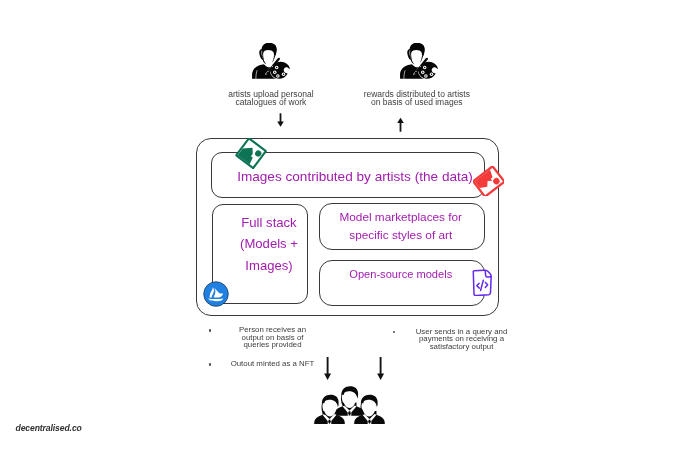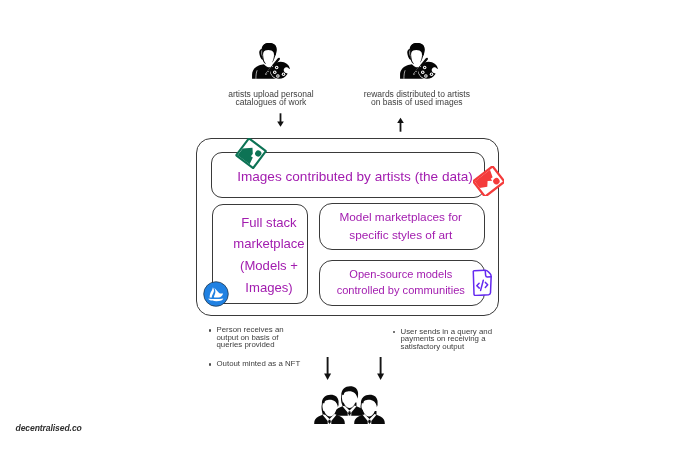--- a/index.html
+++ b/index.html
@@ -6,21 +6,21 @@
   html,body{margin:0;padding:0;background:#ffffff;}
   body{width:700px;height:454px;overflow:hidden;
        font-family:"Liberation Sans",sans-serif;color:#1a1a1a;
        -webkit-font-smoothing:antialiased;}
   #stage{position:relative;width:568px;height:454px;background:#fff;}
   .abs{position:absolute;}
   .box{position:absolute;border:1.25px solid #3a3a3a;background:transparent;}
   .cap{position:absolute;text-align:center;font-size:8.5px;line-height:8.7px;
        color:#3d3d3d;}
   .boxtext{position:absolute;text-align:center;color:#a21caf;}
-  .bullets{position:absolute;font-size:7.85px;line-height:7.45px;color:#3d3d3d;}
+  .bullets{position:absolute;font-size:7.85px;line-height:7.45px;color:#3d3d3d;text-align:center;}
   .bdot{position:absolute;left:4.1px;top:3.1px;width:2.1px;height:2.1px;
         background:#4a4a4a;border-radius:50%;}
   .wm{position:absolute;font-size:8.6px;font-weight:bold;color:#2f2f2f;
       letter-spacing:-0.1px;}
 </style>
 </head>
 <body>
 
 <div id="stage">
 
@@ -66,21 +66,20 @@
       <rect x="-12.3" y="-9.7" width="24.6" height="19.4" rx="0.4" fill="#ffffff" stroke="#f43b3b" stroke-width="2.3"></rect>
       <circle cx="6.2" cy="4.4" r="3.2" fill="#f43b3b"></circle>
       <path d="M-11.2 -8.6 L8.2 -8.6 L5.6 -1.0 L3.2 -1.0 L3.2 1.6
                L-0.6 -1.2 L-4.4 3.2 L-11.2 -0.5 Z" fill="#f43b3b"></path>
     </g>
   </svg>
 
   <div class="box" style="left:211.6px;top:204.1px;width:94.2px;height:98.2px;border-radius:11px;"></div>
   <div class="boxtext" style="left:228px;top:211.6px;width:82px;font-size:13.1px;line-height:21.8px;text-align:center;white-space:nowrap;">
     <div>Full stack</div>
-    <div>marketplace</div>
     <div>(Models +</div>
     <div>Images)</div>
   </div>
 
   <svg class="abs" style="left:203px;top:281px;" width="26" height="26" viewBox="0 0 26 26">
     <circle cx="13" cy="13" r="12.3" fill="#2081e2" stroke="#1a2b3c" stroke-width="0.7"></circle>
     <path fill="#ffffff" d="
       M9.9 6.2 C10.6 7.3 11 8.4 11 9.5 C11 10.4 10.7 11.3 10.2 12.2
       C9.3 13.8 8.8 15.2 8.8 16.5 L6.6 16.5
       C6.6 13.8 7.4 11.4 8.8 9.4 C9.3 8.6 9.7 7.5 9.9 6.2 Z"></path>
@@ -96,21 +95,20 @@
 
   <div class="box" style="left:318.6px;top:203.4px;width:164.2px;height:44.9px;border-radius:13px;"></div>
   <div class="boxtext" style="left:318.5px;top:207.9px;width:164.5px;font-size:11.8px;line-height:18.6px;">
     <div>Model marketplaces for</div>
     <div>specific styles of art</div>
   </div>
 
   <div class="box" style="left:318.6px;top:260.1px;width:164.2px;height:43.9px;border-radius:13px;"></div>
   <div class="boxtext" style="left:318.5px;top:266.6px;width:164.5px;font-size:11.1px;line-height:15.9px;">
     <div>Open-source models</div>
-    <div>controlled by communities</div>
   </div>
 
   <svg class="abs" style="left:471px;top:269px;" width="22" height="27" viewBox="0 0 44 54">
     <g stroke="#6429f0" stroke-width="3" stroke-linecap="round" stroke-linejoin="round">
       <path fill="#ffffff" d="M4.6 6.2 C4.2 4.6 4.9 3.4 6.6 3.3 L27.5 2.4
                C30.2 2.3 32.8 3.4 34.6 5.4 L38.4 9.6
                C39.8 11.2 40.4 13.2 40.3 15.3 L39 47.6
                C38.9 49.6 37.4 51.2 35.4 51.5 L9.6 53.2
                C7.6 53.4 6.2 52.2 6 50.2 L4.6 6.2 Z"></path>
       <path fill="none" d="M28.4 3.0 L29.3 12.8 C29.5 14.9 31 16.3 33.1 16.2 L40.2 15.6"></path>

